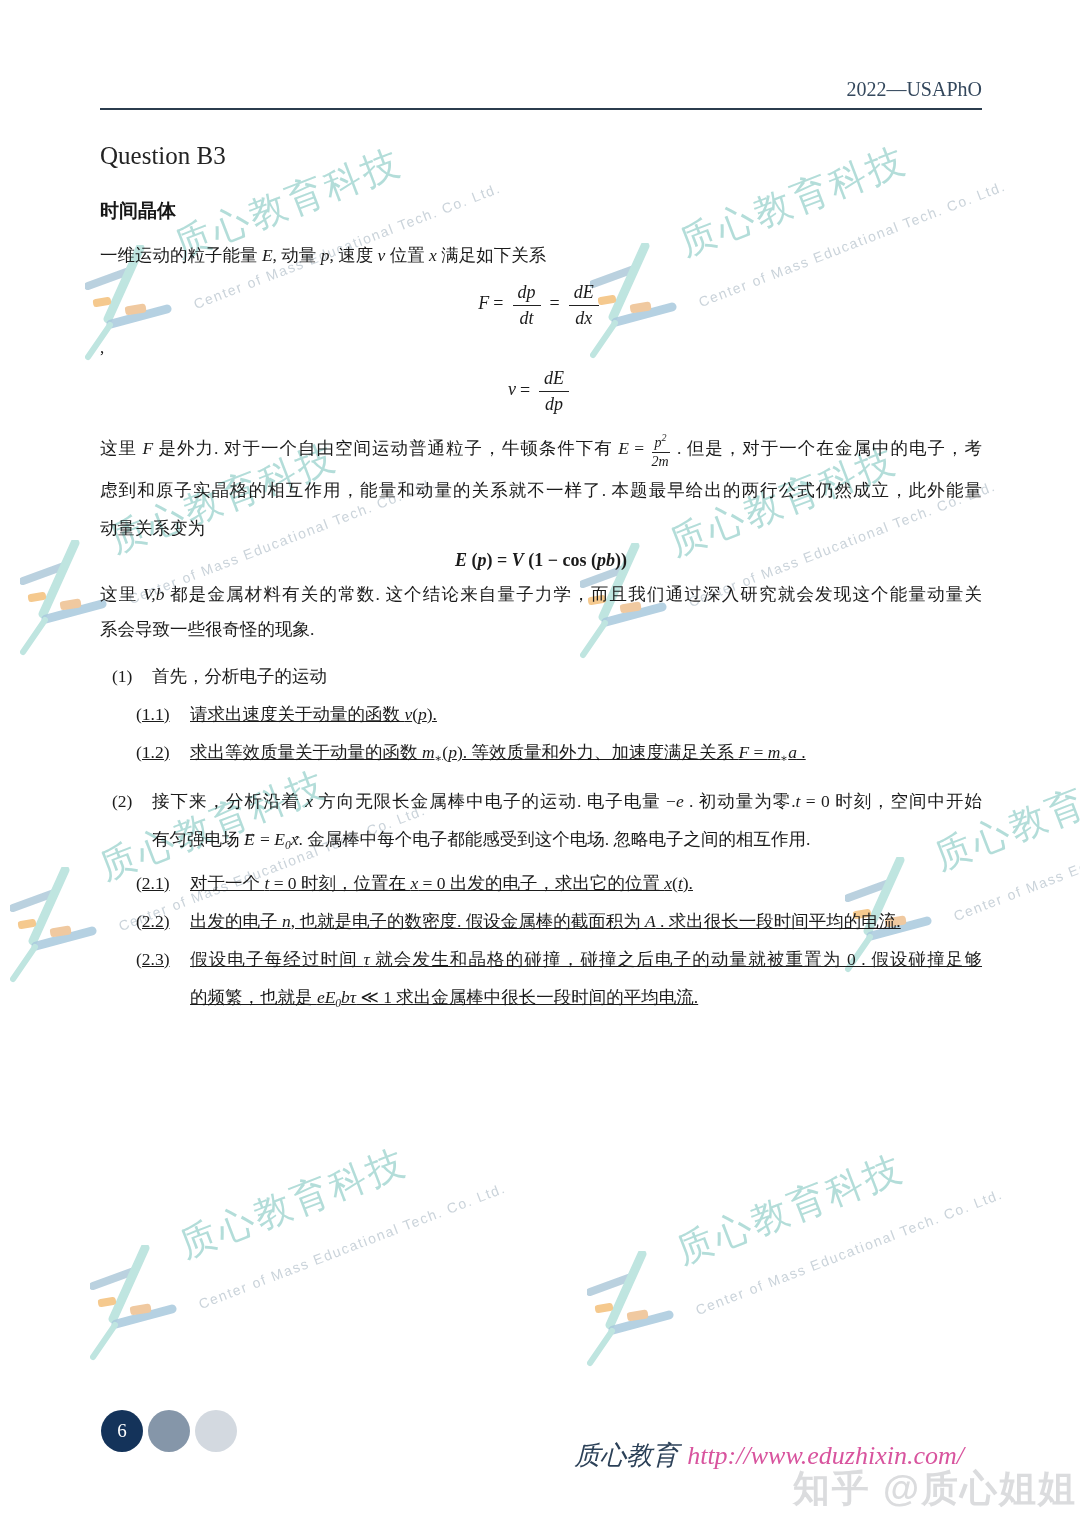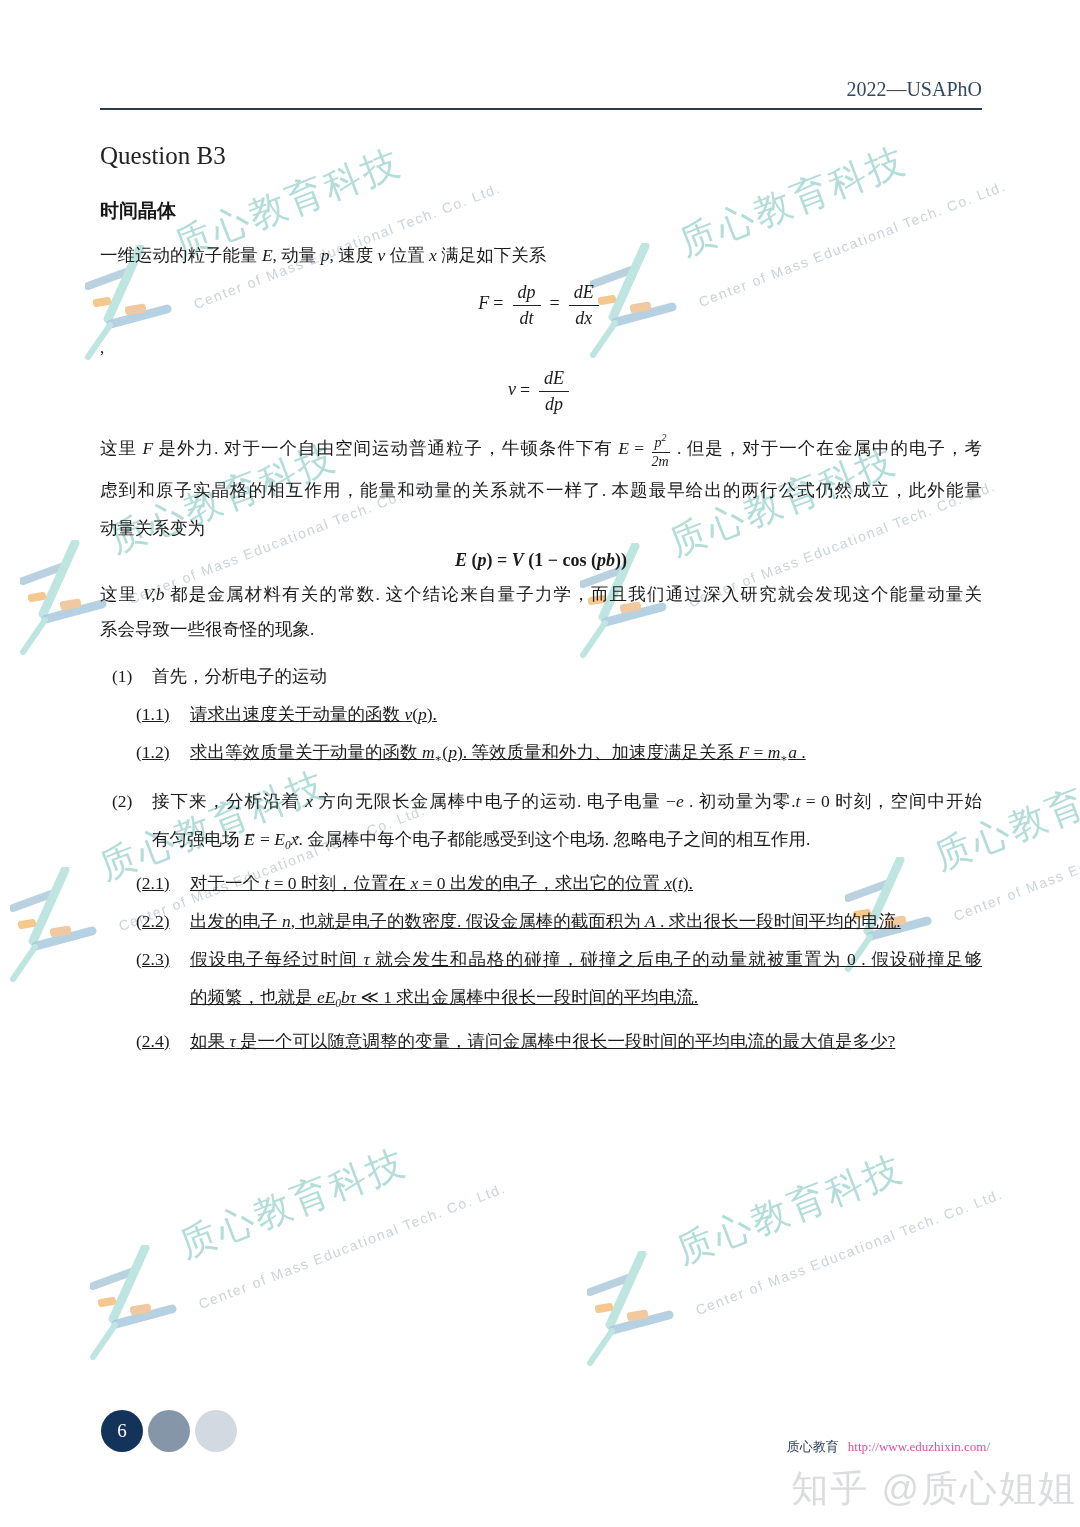--- a/index.html
+++ b/index.html
@@ -56,25 +56,25 @@
   .lvl2 .ilabel{width:54px;}
   .gap-lg{margin-top:10px;}
   .gap-md{margin-top:5px;}
   
   .pager{position:absolute;left:101px;top:1410px;height:44px;}
   .dot{display:inline-block;width:42px;height:42px;border-radius:50%;margin-right:5px;
        text-align:center;line-height:42px;vertical-align:top;}
   .dot1{background:#14335a;color:#ffffff;font-size:19px;}
   .dot2{background:#8596a9;}
   .dot3{background:#d3d9e0;}
-  .brand{position:absolute;top:1438px;right:90px;font-size:13px;white-space:nowrap;}
+  .brand{position:absolute;top:1438px;right:116px;font-size:26px;white-space:nowrap;font-style:italic;}
   .brand .bname{color:#2c4158;}
   .brand .burl{color:#d8549e;margin-left:9px;text-decoration:none;}
   .zhihu{position:absolute;top:1464px;right:3px;font-size:37px;letter-spacing:2px;
-         color:#dbdcde;font-weight:400;white-space:nowrap;
+         color:#dbdcde;font-weight:700;white-space:nowrap;
          font-family:"Liberation Sans","DejaVu Sans",sans-serif;}
 </style>
 </head>
 <body>
 
 <div class="page">
 
   <svg width="0" height="0" style="position:absolute">
     <defs>
       <g id="zlogo">
@@ -214,26 +214,20 @@
           <div class="line"><span>出发的电子 </span><span class="mi">n</span><span>, 也就是电子的数密度. 假设金属棒的截面积为 </span><span class="mi">A</span><span> . 求出很长一段时间平均的电流.</span></div>
         </div>
     </div>
     <div class="item lvl2">
       <span class="ilabel">(2.3)</span>
       <div class="itext">
         <div class="line just"><span>假设电子每经过时间 </span><span class="mi">τ</span><span> 就会发生和晶格的碰撞，碰撞之后电子的动量就被重置为 0 . 假设碰撞足够</span></div>
         <div class="line"><span>的频繁，也就是 </span><span class="mi">eE</span><span class="msub">0</span><span class="mi">bτ</span><span> ≪ 1 求出金属棒中很长一段时间的平均电流.</span></div>
       </div>
     </div>
-    <div class="item lvl2">
-      <span class="ilabel">(2.4)</span>
-      <div class="itext">
-          <div class="line"><span>如果 </span><span class="mi">τ</span><span> 是一个可以随意调整的变量，请问金属棒中很长一段时间的平均电流的最大值是多少?</span></div>
-        </div>
-    </div>
   </div>
 
   <div class="pager">
     <span class="dot dot1">6</span><span class="dot dot2"></span><span class="dot dot3"></span>
   </div>
   <div class="brand">
     <span class="bname">质心教育</span><a class="burl" href="#">http://www.eduzhixin.com/</a>
   </div>
   <div class="zhihu">知乎 @质心姐姐</div>
 

